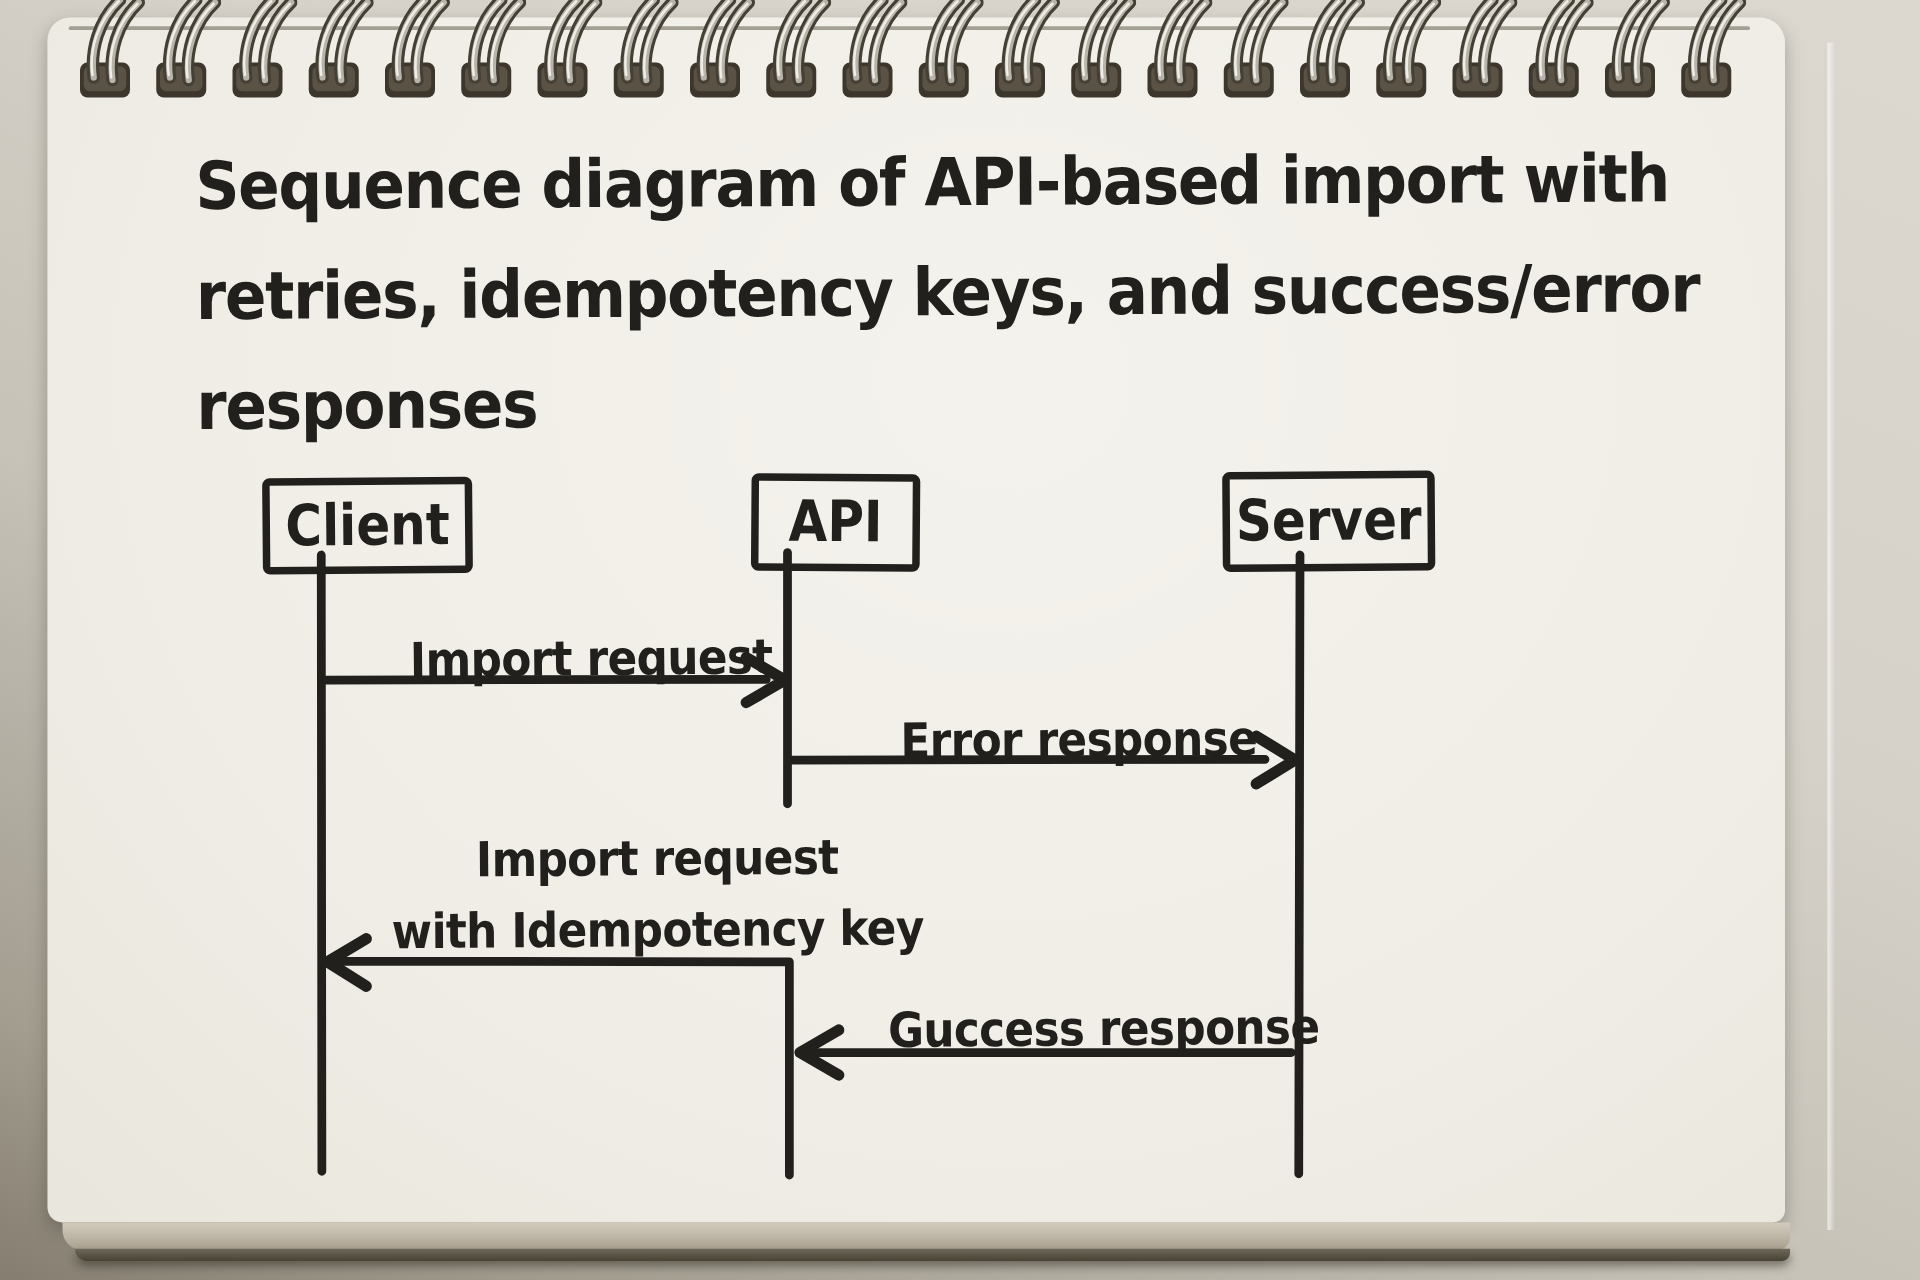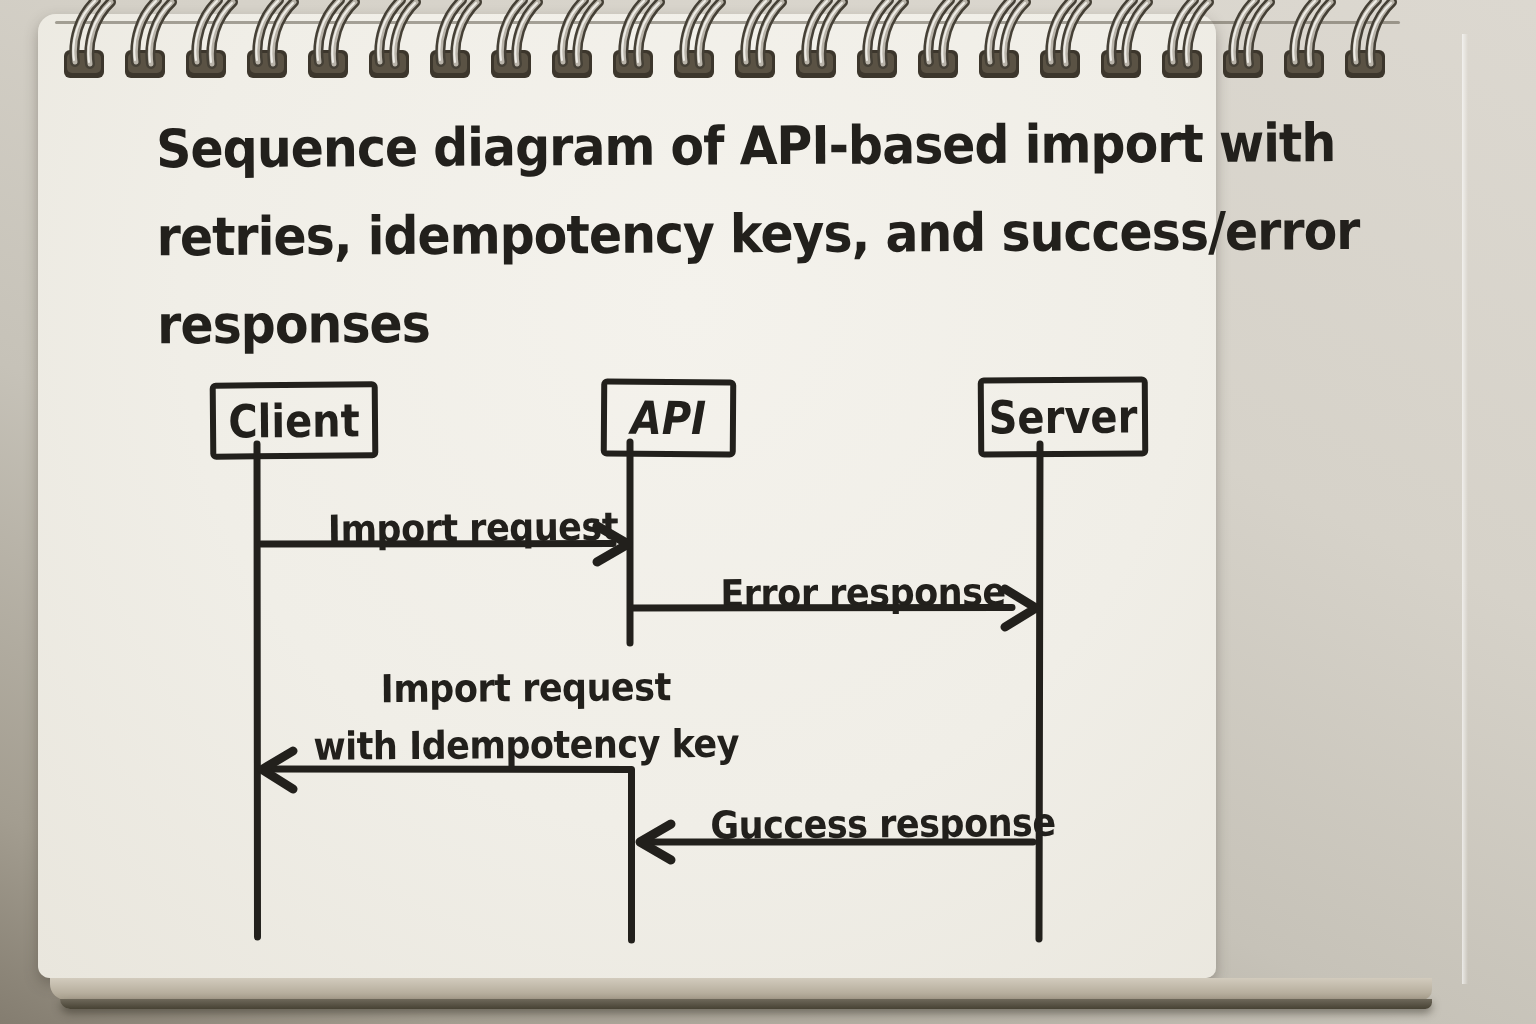--- a/index.html
+++ b/index.html
@@ -3,21 +3,21 @@
 <meta charset="utf-8">
 <style>
   html,body{margin:0;padding:0;}
   .scene{
     position:relative;width:1536px;height:1024px;overflow:hidden;
     background:linear-gradient(205deg,#dcd8d0 0%,#d6d2c9 35%,#c6c2b8 62%,#a39d90 88%,#847d70 100%);
     font-family:"DejaVu Sans","Liberation Sans",sans-serif;
   }
   
   .page{
-    position:absolute;left:38px;top:14px;width:1178px;height:964px;
+    position:absolute;left:38px;top:14px;width:1390px;height:964px;
     background:radial-gradient(ellipse at 55% 30%,#f4f2ec 0%,#f0eee7 55%,#e9e6dd 100%);
     border-radius:18px 20px 10px 12px;
     box-shadow:0 6px 14px rgba(60,55,45,.35);
   }
   .page-edge-highlight{
     position:absolute;left:1424px;top:20px;width:6px;height:950px;
     background:linear-gradient(90deg,rgba(255,255,255,.65),rgba(255,255,255,0));
   }
   .stack-band-1{
     position:absolute;left:50px;top:978px;width:1382px;height:22px;
@@ -45,21 +45,21 @@
     transform:rotate(-0.3deg);transform-origin:left top;
   }
   .t-line{transform:scaleY(1.08);transform-origin:left center;white-space:nowrap;}
   .actor-box{
     position:absolute;border:6px solid #22201c;border-radius:6px;
     display:flex;align-items:center;justify-content:center;
     font-size:40px;background:transparent;
   }
   .actor-box span{transform:scaleY(1.14);letter-spacing:0px;}
   .box-client{left:172px;top:368px;width:156px;height:65px;transform:rotate(-0.5deg);}
-  .box-api{left:563px;top:365px;width:123px;height:66px;transform:rotate(0.4deg);font-style:italic;}
+  .box-api{left:563px;top:365px;width:123px;height:66px;transform:rotate(0.4deg);}
   .box-server{left:940px;top:363px;width:158px;height:68px;transform:rotate(-0.4deg);}
   .msg{
     position:absolute;font-size:35px;line-height:57px;text-align:center;
     letter-spacing:-0.5px;
   }
   .msg .m-line{transform:scaleY(1.1);transform-origin:center;}
   .msg-import{left:270px;top:486px;width:330px;transform:rotate(-0.6deg);}
   .msg-error{left:660px;top:551px;width:330px;transform:rotate(-0.4deg);}
   .msg-idem{left:258px;top:646px;width:460px;transform:rotate(-0.4deg);}
   .msg-success{left:665px;top:782px;width:360px;transform:rotate(-0.5deg);}

